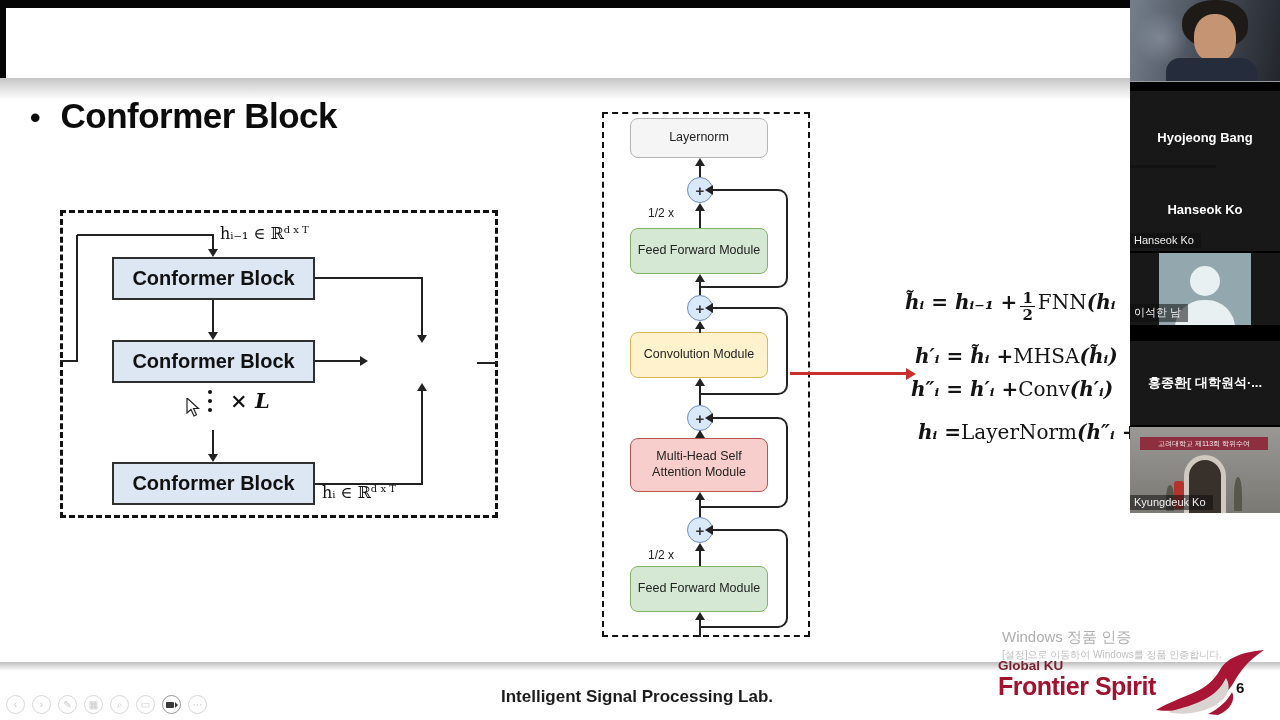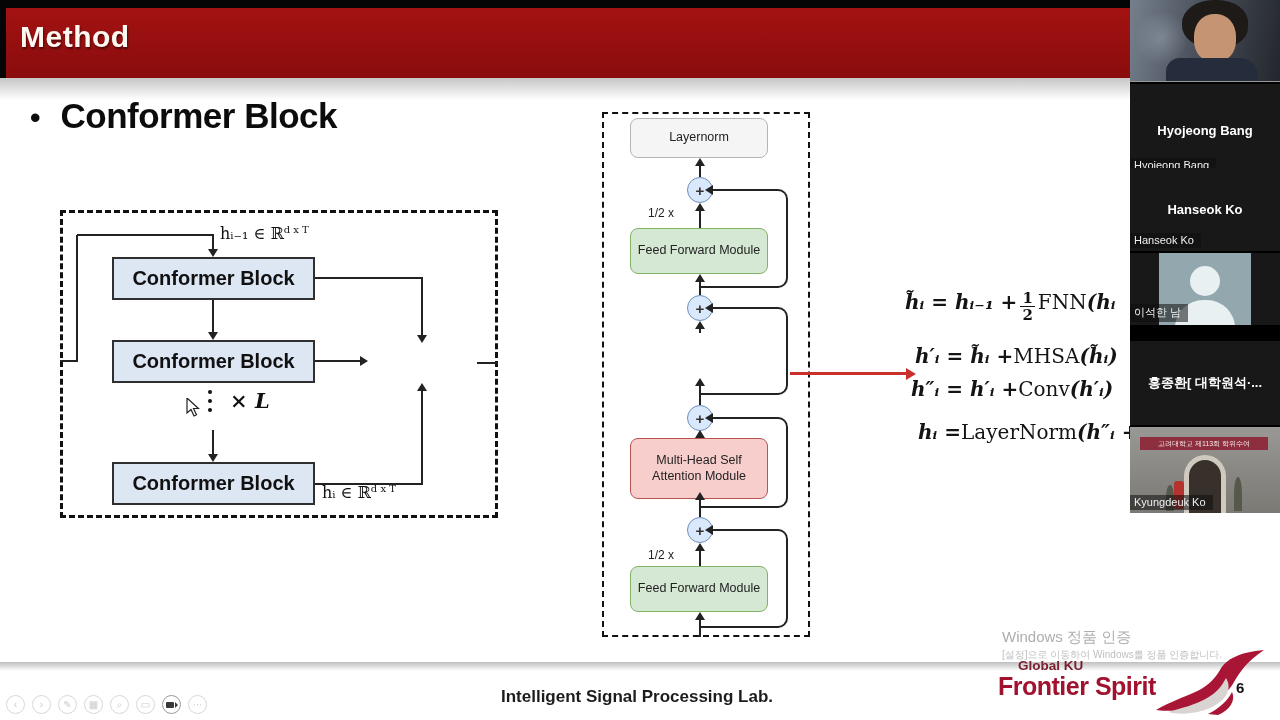--- a/index.html
+++ b/index.html
@@ -38,21 +38,21 @@
   .dots i{width:4px;height:4px;background:#111;border-radius:50%;}
   .timesL{left:230px;top:388px;font-family:"DejaVu Serif",serif;font-style:italic;font-size:21px;font-weight:bold;color:#111;}
 
   
   .dash-center{left:602px;top:112px;width:208px;height:525px;border:2px dashed #111;box-sizing:border-box;}
   .module{left:630px;width:138px;border-radius:8px;box-sizing:border-box;display:flex;align-items:center;justify-content:center;
           text-align:center;font-size:12.5px;color:#222;border:1.5px solid;line-height:1.25;padding:2px;}
   .m-ln{top:118px;height:40px;background:#f5f5f5;border-color:#b5b5b5;}
   .m-ff1{top:228px;height:46px;background:#d5e8d4;border-color:#82b366;}
   .m-cv{top:332px;height:46px;background:#fff2cc;border-color:#d6b656;}
-  .m-mh{top:438px;height:61px;background:#f8cecc;border-color:#b85450;}
+  .m-mh{top:438px;height:54px;background:#f8cecc;border-color:#b85450;}
   .m-ff2{top:566px;height:46px;background:#d5e8d4;border-color:#82b366;}
   .plus{left:687px;width:26px;height:26px;border-radius:50%;background:#dae8fc;border:1.5px solid #6c8ebf;box-sizing:border-box;
         display:flex;align-items:center;justify-content:center;font-size:15px;font-weight:bold;color:#333;}
   .half{left:648px;width:42px;text-align:left;font-size:12px;color:#222;}
   .resid{position:absolute;width:75px;border:2px solid #222;border-left:none;border-radius:0 10px 10px 0;box-sizing:border-box;}
   .redarrow{left:790px;top:372px;width:118px;height:3px;background:#c9302c;}
   .redtri{left:906px;top:368px;border-top:6px solid transparent;border-bottom:6px solid transparent;border-left:10px solid #c9302c;}
   .caption{left:560px;top:639px;width:300px;text-align:center;font-size:17px;color:#111;}
 
   
@@ -61,21 +61,21 @@
   .eq .fn{font-style:normal;font-weight:normal;}
   .frac{display:inline-flex;flex-direction:column;align-items:center;font-size:15px;line-height:1.08;margin:0 3px;font-style:normal;}
   .frac .n{border-bottom:1.5px solid #141414;padding:0 2px;}
 
   
   .wm1{left:1002px;top:628px;font-size:15px;color:#aeaeae;white-space:nowrap;}
   .wm2{left:1002px;top:648px;font-size:10px;color:#bfbfbf;white-space:nowrap;}
   .foot-div{left:0;top:662px;width:1280px;height:9px;background:linear-gradient(#bfbfbf,#ffffff);}
   .foot-lab{left:0;top:687px;width:1274px;text-align:center;font-size:17px;font-weight:bold;color:#1c1c1c;}
   .logo{left:998px;top:659px;line-height:1;}
-  .logo .l1{font-size:13.5px;font-weight:bold;color:#7a2030;margin-left:20px;}
+  .logo .l1{font-size:13.5px;font-weight:bold;color:#7a2030;margin-left:0;}
   .logo .l2{font-size:25px;font-weight:bold;color:#a0122e;letter-spacing:-.5px;margin-top:1px;}
   .pagenum{left:1236px;top:679px;font-size:15px;font-weight:bold;color:#111;}
 
   
   .toolbar{left:6px;top:695px;display:flex;gap:7px;}
   .tbtn{width:19px;height:19px;border-radius:50%;border:1.5px solid #d8d8d8;box-sizing:border-box;
         display:flex;align-items:center;justify-content:center;font-size:10px;color:#cbcbcb;background:#fff;}
   .tbtn.cam{border-color:#9a9a9a;color:#333;}
   .cam-body{width:8px;height:6px;background:#3a3a3a;border-radius:1px;}
   .cam-lens{width:0;height:0;border-top:3px solid transparent;border-bottom:3px solid transparent;border-left:3px solid #3a3a3a;margin-left:1px;}
@@ -107,23 +107,20 @@
   
   .cursor{left:186px;top:398px;}
 </style>
 </head>
 <body>
 
 <div id="stage">
 
   <div class="abs top-black"></div>
   <div class="abs left-black"></div>
-  <div class="abs red-bar">
-    <span class="t">Method</span>
-  </div>
   <div class="abs bar-shadow"></div>
   <div class="abs title-row">
     <span class="b">•</span>
     <span class="t">Conformer Block</span>
   </div>
 
   <div class="abs dash-left"></div>
 
   <div class="abs cblock" style="top:257px;">Conformer Block</div>
   <div class="abs cblock" style="top:340px;">Conformer Block</div>
@@ -159,20 +156,21 @@
   <div class="abs hl" style="left:477px;top:362px;width:21px;"></div>
 
   <svg class="abs cursor" width="14" height="20">
     <polygon points="1,0 1,15 5,11.5 8,18 10.5,16.8 7.5,10.5 12.5,10.5" fill="#fff" stroke="#222" stroke-width="1.2"></polygon>
   </svg>
 
   <div class="abs dash-center"></div>
 
   <div class="abs module m-ln">Layernorm</div>
   <div class="abs module m-ff1">Feed Forward Module</div>
+  <div class="abs module m-cv">Convolution Module</div>
   <div class="abs module m-mh">Multi-Head Self Attention Module</div>
   <div class="abs module m-ff2">Feed Forward Module</div>
 
   <div class="abs plus" style="top:177px;">+</div>
   <div class="abs plus" style="top:295px;">+</div>
   <div class="abs plus" style="top:405px;">+</div>
   <div class="abs plus" style="top:517px;">+</div>
 
   <div class="abs half" style="top:206px;">1/2 x</div>
   <div class="abs half" style="top:548px;">1/2 x</div>
@@ -284,21 +282,21 @@
 
   <div class="abs sidebar">
 
     <div class="tile webcam" style="top:0;height:81px;border-bottom:1px solid #999;">
       <div class="w-blur"></div>
       <div class="w-hair"></div>
       <div class="w-face"></div>
       <div class="w-body"></div>
     </div>
 
-    <div class="tile" style="top:84px;height:92px;">
+    <div class="tile" style="top:91px;height:92px;">
       <div class="center-name">Hyojeong Bang</div>
       <div class="corner-label">Hyojeong Bang</div>
     </div>
 
     <div class="tile" style="top:168px;height:83px;">
       <div class="center-name">Hanseok Ko</div>
       <div class="corner-label">Hanseok Ko</div>
     </div>
 
     <div class="tile" style="top:253px;height:72px;">

